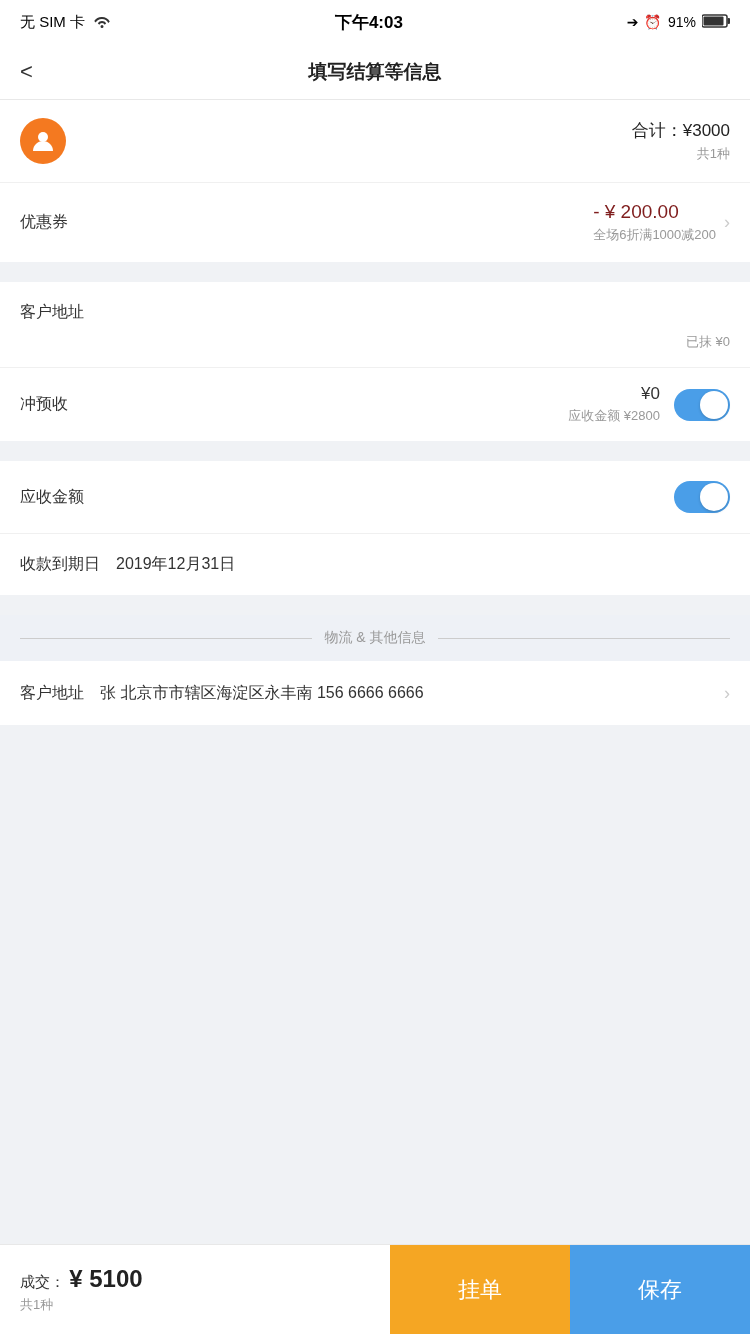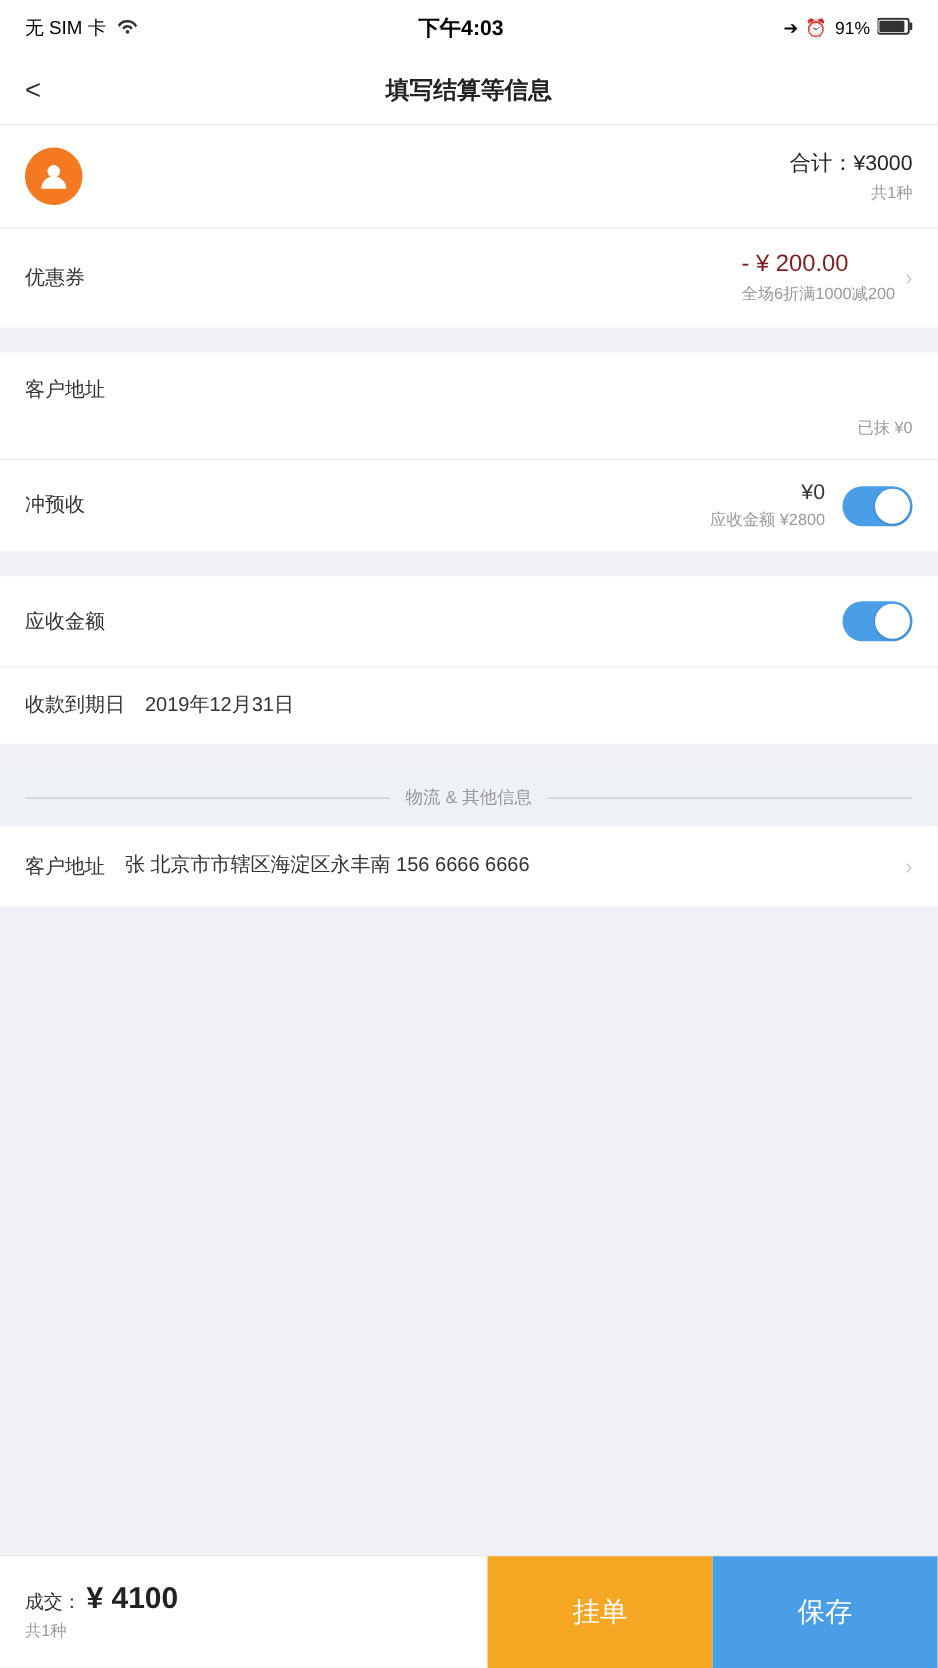--- a/index.html
+++ b/index.html
@@ -384,19 +384,19 @@
     <span class="address-chevron">›</span>
   </div>
 
   <div class="bottom-space"></div>
 </div>
 
 <div class="bottom-bar">
   <div class="bottom-summary">
     <div class="bottom-deal">
       <span>成交：</span>
-      <span class="bottom-deal-amount">¥ 4100</span>
+      <span class="bottom-deal-amount">¥ 5100</span>
     </div>
     <div class="bottom-count">共1种</div>
   </div>
   <div class="btn-hang">挂单</div>
   <div class="btn-save">保存</div>
 </div>
 
 </body></html>

